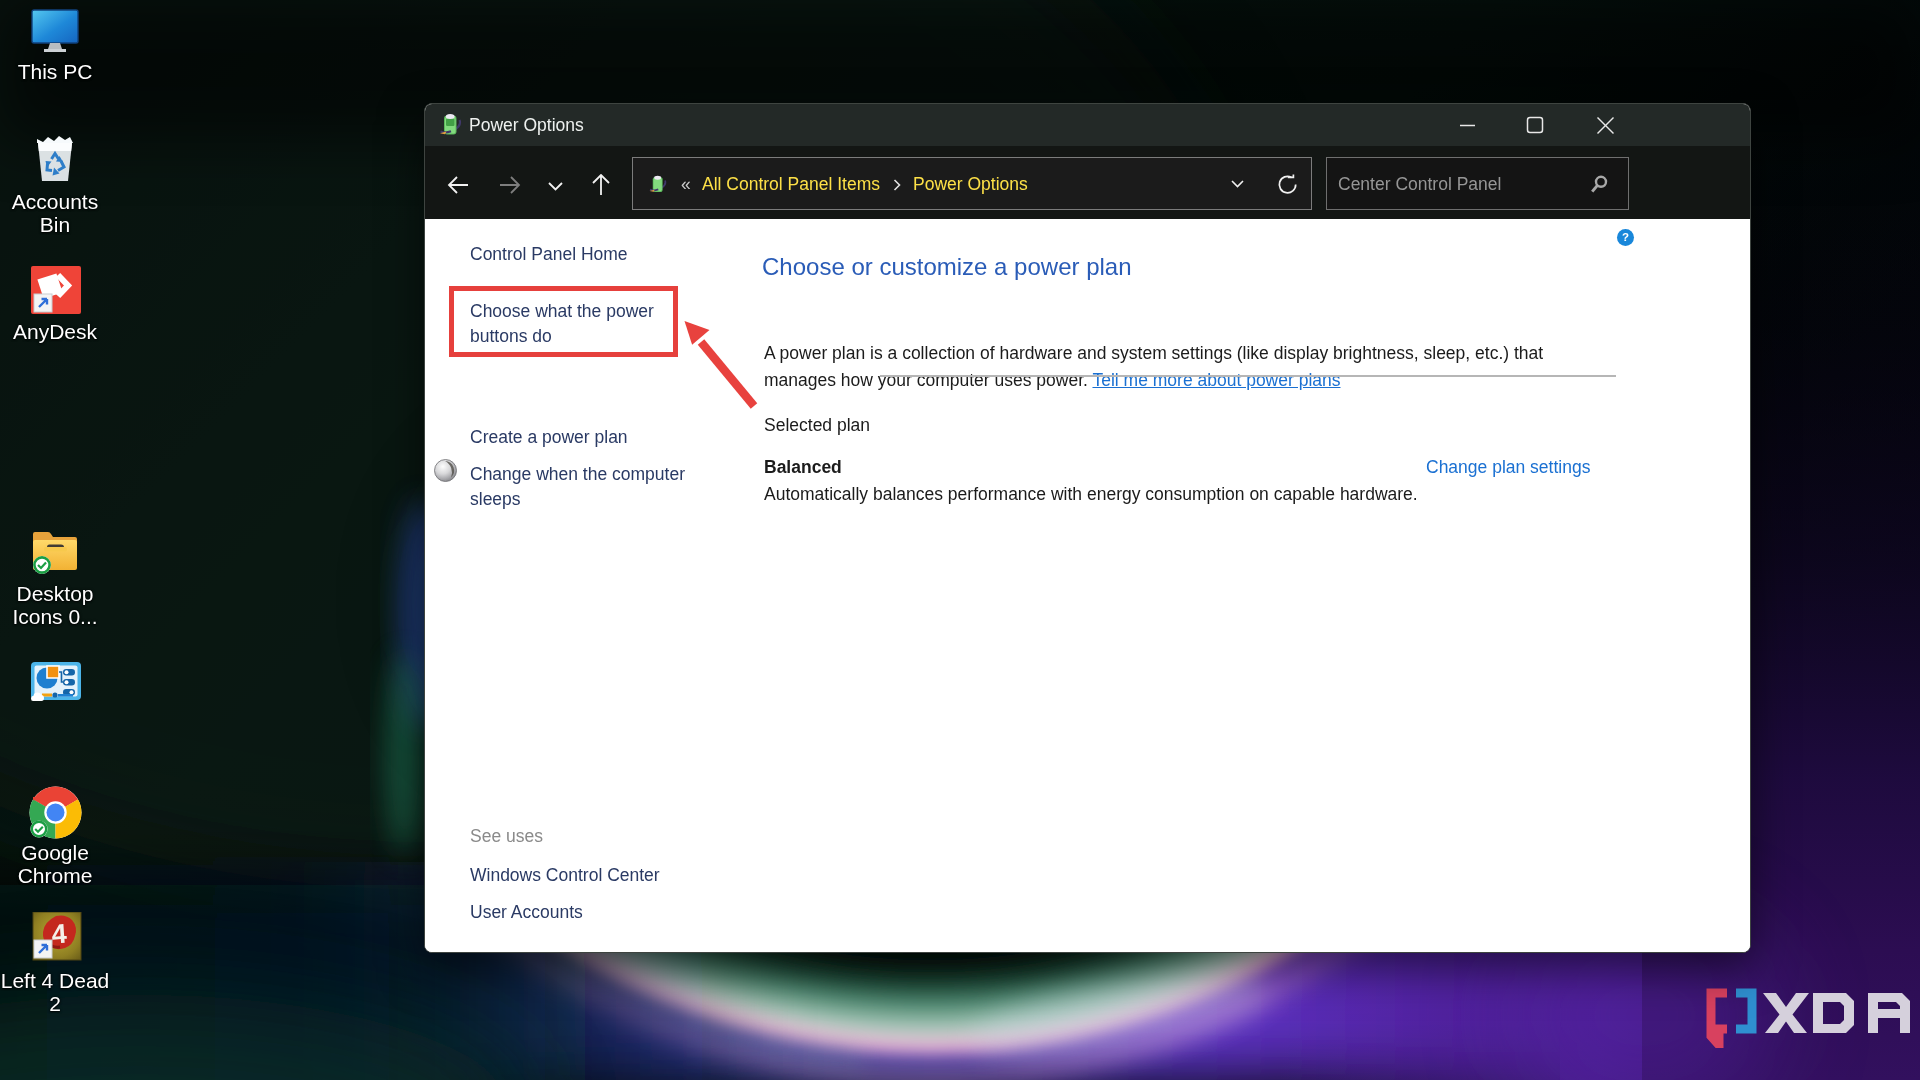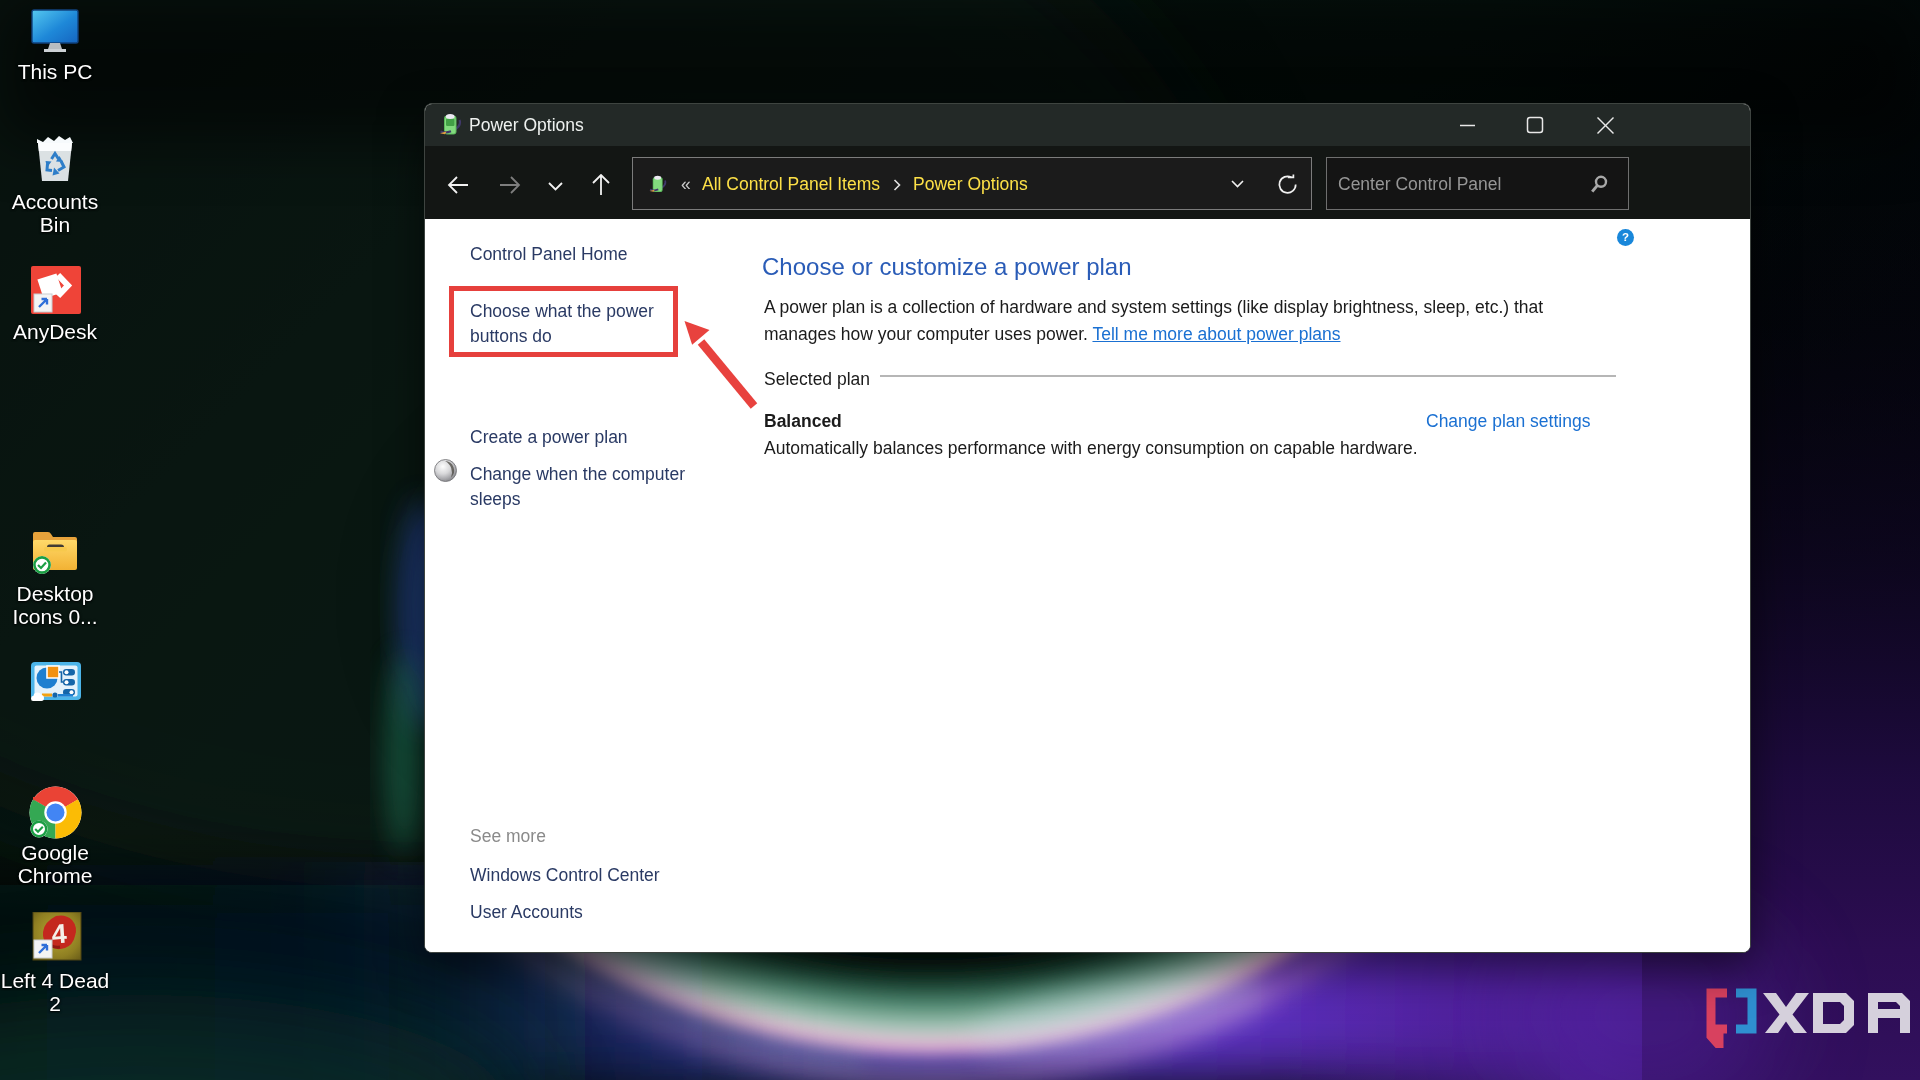--- a/index.html
+++ b/index.html
@@ -25,21 +25,21 @@
   .bcbox { position:absolute; left:207px; top:11px; width:680px; height:53px;
            border:1px solid #7c7c7c; background:#1b1b1b; }
   .searchbox { position:absolute; left:901px; top:11px; width:303px; height:53px;
            border:1px solid #6f6f6f; background:#141414; }
   .bctext { position:absolute; top:14px; font-size:17.5px; line-height:25px; color:#fde047; white-space:nowrap; }
 
   
   .navlink { position:absolute; font-size:17.5px; color:#2a3a64; line-height:25px; }
   .gray { color:#8a8a8a; }
   .mainhead { position:absolute; font-size:24px; line-height:31px; color:#2a5cb7; }
-  .body15 { position:absolute; font-size:17.5px; color:#1b1b1b; line-height:27px; }
+  .body15 { position:absolute; font-size:17.5px; color:#1b1b1b; line-height:27px;margin-top:46px; }
   a.blue { color:#1a70d2; text-decoration:underline; }
 
   .redbox { position:absolute; left:449px; top:286px; width:229px; height:71px;
             border:5px solid #e6403c; }
 </style>
 </head>
 <body>
   <div class="wall">
   <svg width="1920" height="1080" viewBox="0 0 1920 1080">
     <defs>
@@ -330,21 +330,21 @@
             <stop offset="45%" stop-color="#d8d8da"></stop>
             <stop offset="75%" stop-color="#a9a9ad"></stop>
             <stop offset="100%" stop-color="#808084"></stop>
           </radialGradient>
         </defs>
         <circle cx="11.5" cy="11.5" r="11" fill="url(#sph)" stroke="#6e6e72" stroke-width="0.8"></circle>
         <path d="M 11 2 A 9.5 9.5 0 0 1 17 18.5 A 13 13 0 0 0 11 2 Z" fill="#57554f" opacity="0.85"></path>
       </svg>
       <div class="navlink" style="left:45px;top:243px">Change when the computer<br>sleeps</div>
 
-      <div class="navlink gray" style="left:45px;top:605px">See more</div>
+      <div class="navlink gray" style="left:45px;top:605px">See uses</div>
       <div class="navlink" style="left:45px;top:643.5px">Windows Control Center</div>
       <div class="navlink" style="left:45px;top:680.5px">User Accounts</div>
 
       <div class="mainhead" style="left:337px;top:32px">Choose or customize a power plan</div>
       <div class="body15" style="left:339px;top:75px;white-space:nowrap">A power plan is a collection of hardware and system settings (like display brightness, sleep, etc.) that<br>manages how your computer uses power. <a class="blue">Tell me more about power plans</a></div>
       <div class="body15" style="left:339px;top:147px">Selected plan</div>
       <div style="position:absolute;left:455px;top:155.5px;width:736px;height:2px;background:#b6b6b6"></div>
       <div class="body15" style="left:339px;top:188.5px;font-weight:bold">Balanced</div>
       <div class="body15" style="left:1001px;top:188.5px;color:#1a70d2">Change plan settings</div>
       <div class="body15" style="left:339px;top:215.5px">Automatically balances performance with energy consumption on capable hardware.</div>

